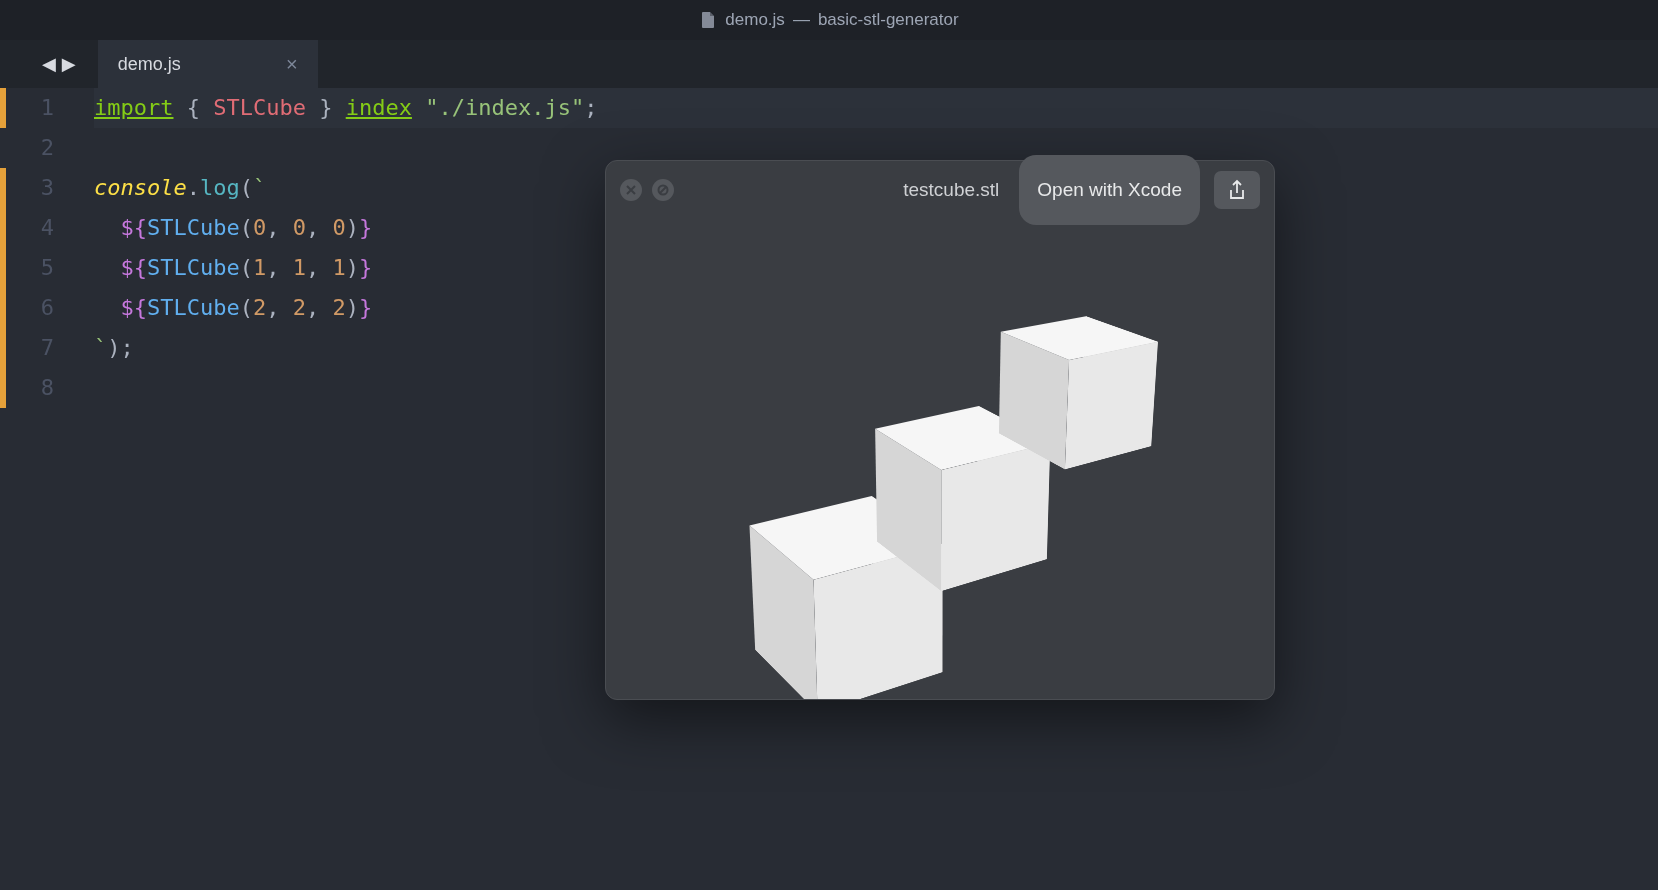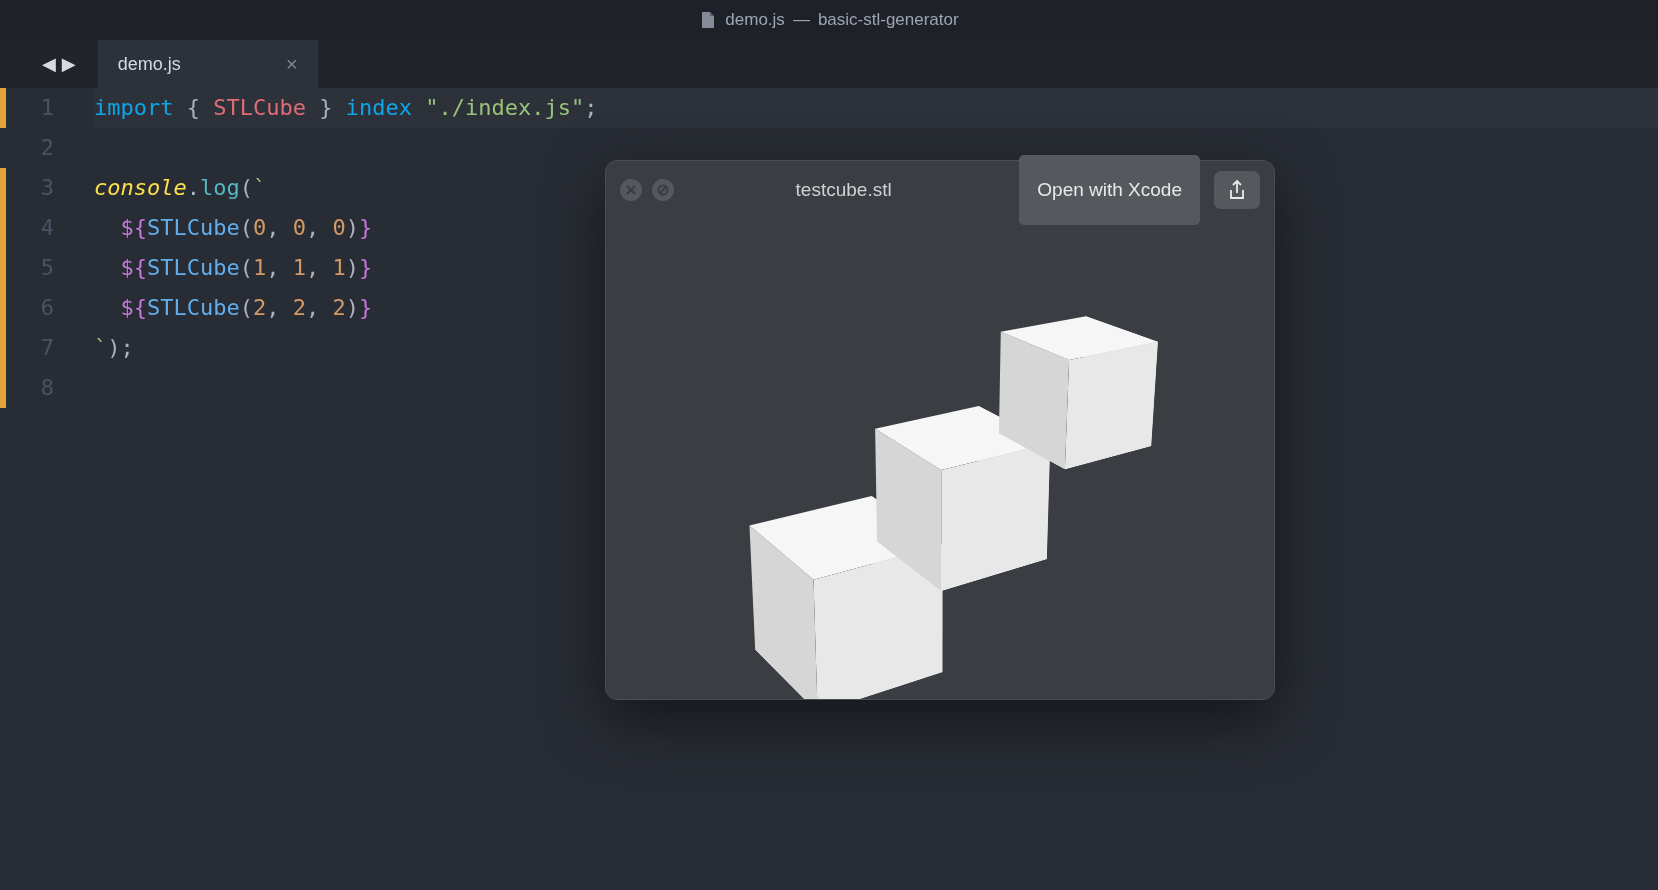--- a/index.html
+++ b/index.html
@@ -107,21 +107,21 @@
     }
     .code-line {
       height: 40px;
       white-space: pre;
     }
     .code-line.active {
       background: #2c313a;
     }
     
     
-    .kw { color: #0ea5e9; }
+    .kw { color: #84cc16; text-decoration: underline; }
     .punc { color: #abb2bf; }
     .name { color: #e06c75; }
     .fn { color: #61afef; }
     .obj { color: #fde047; font-style: italic; }
     .meth { color: #56b6c2; }
     .str { color: #98c379; }
     .num { color: #d19a66; }
     .interp { color: #c678dd; }
     .bracket { color: #abb2bf; }
     .comma { color: #abb2bf; }
@@ -159,30 +159,30 @@
       background: #55585d;
       display: flex;
       align-items: center;
       justify-content: center;
       color: #3a3d42;
       font-size: 13px;
       cursor: pointer;
     }
     .ql-title {
       flex: 1;
-      text-align: center;
+      text-align: right;
       color: #cfd1d4;
       font-size: 19px;
       padding-right: 6px;
     }
     .ql-button {
       background: #55585d;
       color: #e8e9ea;
       border: none;
-      border-radius: 5px;
+      border-radius: 17px;
       padding: 24px 18px;
       font-size: 19px;
       cursor: pointer;
       font-family: inherit;
     }
     .ql-share {
       background: #55585d;
       border-radius: 7px;
       width: 46px;
       height: 38px;

